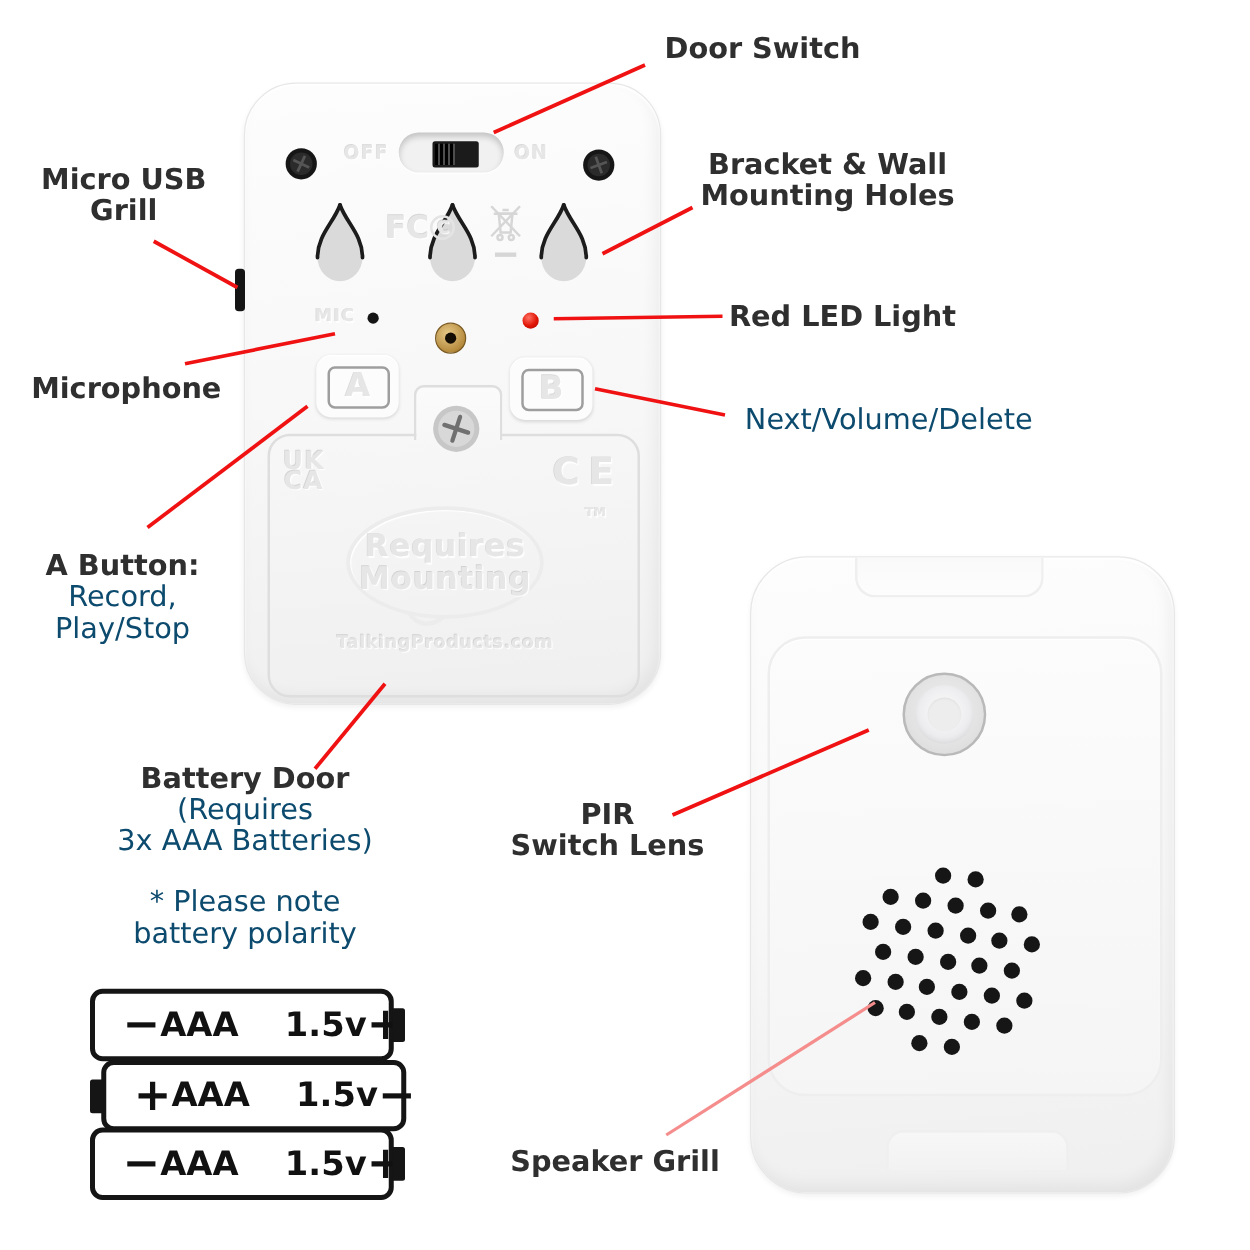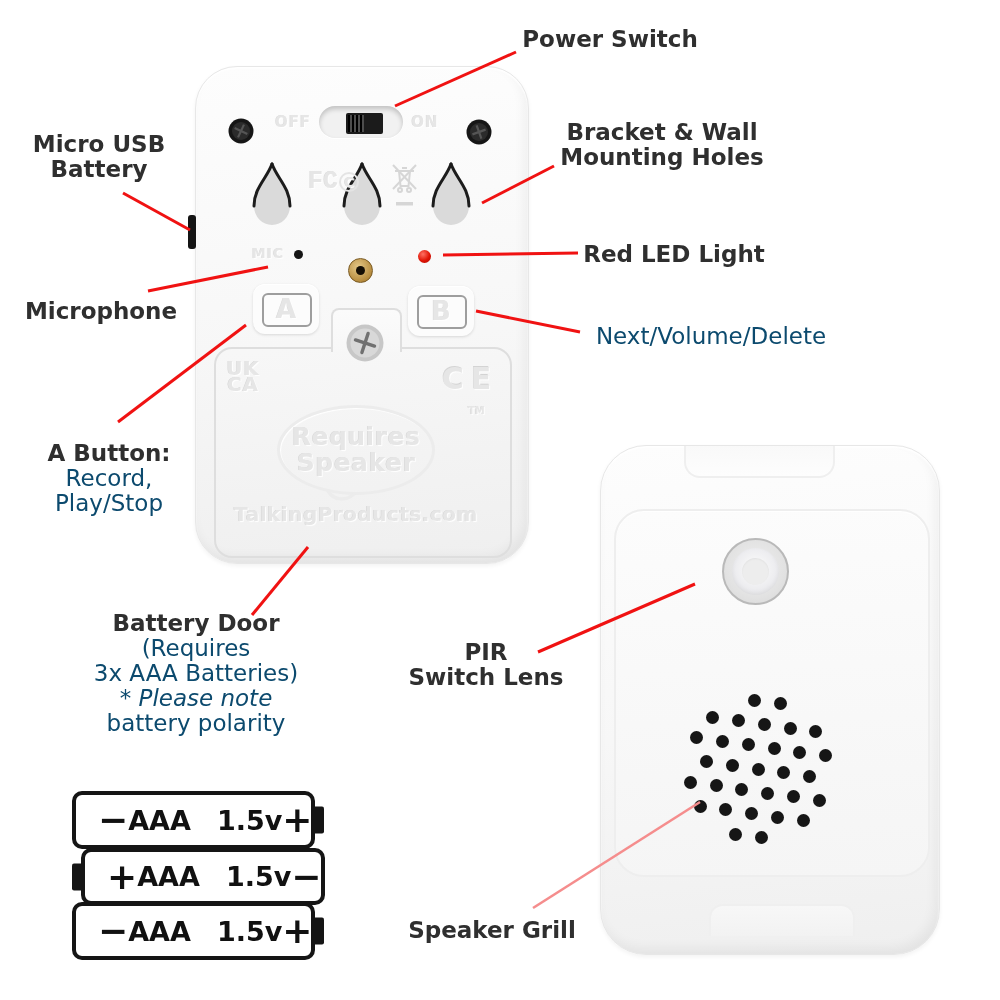--- a/index.html
+++ b/index.html
@@ -8,21 +8,21 @@
     --text:#2f2f2f;
     --emboss:#e6e6e6;
   }
   html,body{margin:0;padding:0;background:#fff;}
   #canvas{position:relative;width:1000px;height:1000px;background:#fff;overflow:hidden;
           font-family:"DejaVu Sans","Liberation Sans",sans-serif;color:var(--text);}
   
   .callout{position:absolute;text-align:center;transform:translateX(-50%);white-space:nowrap;}
   .cl-line{display:block;font-size:23px;line-height:25px;font-weight:bold;color:var(--text);}
   .cl-line.reg{font-weight:normal;color:#0c4a6e;}
-  .cl-line.gap{font-style:italic;}
+  .cl-line.gap{margin-top:24px;}
   
   .overlay{position:absolute;left:0;top:0;pointer-events:none;}
   .cl{stroke:var(--red);stroke-width:3;}
   .cl-light{stroke:var(--light-red);stroke-width:2.6;}
   
   .device{position:absolute;background:linear-gradient(175deg,#fdfdfd 0%,#f7f7f7 55%,#efefef 100%);
           border:1px solid #e7e7e7;box-shadow:inset 0 2px 2px #fff, inset -4px -6px 12px rgba(0,0,0,0.05), 0 2px 4px rgba(0,0,0,0.05);}
   #rear-device{left:195px;top:66px;width:332px;height:496px;border-radius:42px;}
   #front-device{left:600px;top:445px;width:338px;height:508px;border-radius:46px;}
   .emboss{color:var(--emboss);font-weight:bold;
@@ -51,21 +51,21 @@
   #battery-door{left:18px;top:280px;width:294px;height:207px;border:2px solid #dedede;border-radius:18px;background:transparent;}
   #door-tab{left:135px;top:241px;width:67px;height:42px;background:linear-gradient(#fbfbfb,#f7f7f7);
             border:2px solid #dedede;border-bottom:none;border-radius:8px 8px 0 0;}
   #ukca{font-size:20px;line-height:16px;letter-spacing:1px;}
   #ce{font-size:30px;letter-spacing:7px;font-weight:bold;}
   #brand-oval{left:81px;top:338px;width:152px;height:84px;border:3px solid #ececec;border-radius:50%;
               display:flex;flex-direction:column;align-items:center;justify-content:center;
               box-shadow:inset 1px 1px 1px #fff;}
   #brand-oval .brand-line{font-size:25px;line-height:26px;letter-spacing:0.5px;}
   #brand-tm{font-size:10px;}
-  #website{font-size:20px;letter-spacing:0.5px;text-align:right;}
+  #website{font-size:14px;letter-spacing:0.5px;text-align:right;}
   
   #front-top-tab{left:83px;top:0;width:147px;height:30px;border:2px solid #efefef;border-top:none;
                  border-radius:0 0 16px 16px;background:linear-gradient(#f9f9f9,#fdfdfd);}
   #front-bottom-tab{left:108px;top:458px;width:142px;height:30px;border:2px solid #efefef;border-bottom:none;
                     border-radius:14px 14px 0 0;background:linear-gradient(#f7f7f7,#f2f2f2);}
   #front-panel{left:13px;top:63px;width:312px;height:364px;border:2px solid #eeeeee;border-radius:30px;
                background:linear-gradient(178deg,#fcfcfc,#f5f5f5);box-shadow:inset 0 1px 1px #fff;}
   #pir-lens{left:121px;top:92px;width:63px;height:63px;border-radius:50%;border:2px solid #b9b9b9;
             background:radial-gradient(circle at 50% 45%,#f0f0f0,#e2e2e2 62%,#d6d6d6);}
   #pir-facet{left:8px;top:8px;width:47px;height:47px;border-radius:50%;
@@ -75,21 +75,21 @@
             box-shadow:inset 0 1px 2px rgba(0,0,0,0.05);}
   #speaker-grill{left:72px;top:238px;width:170px;height:170px;}
   .grill-dot{position:absolute;border-radius:50%;}
   
   #usb-slot{left:188px;top:215px;width:8px;height:34px;background:#141414;border-radius:3px;}
   
   .battery{position:absolute;border:4px solid #151515;border-radius:10px;background:#fff;
            display:flex;align-items:center;}
   .battery .bat-cells{display:flex;align-items:center;width:100%;justify-content:space-between;padding:0 22px;}
   .bat-sign{font-weight:bold;font-size:36px;line-height:36px;color:#111;}
-  .bat-mid{display:flex;gap:26px;}
+  .bat-mid{display:flex;gap:37px;}
   .bat-name,.bat-volt{font-weight:bold;font-size:27px;color:#111;}
   .bat-nub{position:absolute;width:10px;height:27px;background:#151515;top:50%;transform:translateY(-50%);}
   .nub-right{right:-13px;border-radius:0 2px 2px 0;}
   .nub-left{left:-13px;border-radius:2px 0 0 2px;}
 </style>
 </head>
 <body>
 
 <div id="canvas">
 
@@ -140,21 +140,21 @@
     </div>
     <div class="abs keyhole" style="left:233px;top:94px;">
       <svg viewBox="0 0 44 66" width="44" height="66">
           <path d="M22 3 C27 17 40 27 40 45 A18 19 0 1 1 4 45 C4 27 17 17 22 3 Z" fill="#dadada"></path>
           <path d="M22 3 C27 17 40 27 40 45" stroke="#1c1c1c" stroke-width="3" fill="none" stroke-linecap="round"></path>
           <path d="M22 3 C17 17 4 27 4 45" stroke="#1c1c1c" stroke-width="3" fill="none" stroke-linecap="round"></path>
         </svg>
     </div>
 
     <div class="abs" style="left:112px;top:100px;display:flex;align-items:center;">
-      <span class="emboss" style="font-size:25px;font-family:Liberation Mono, monospace;">FC</span>
+      <span class="emboss" style="font-size:25px;">FC</span>
       <span class="emboss" style="font-size:14px;border:2.5px solid #e4e4e4;border-radius:50%;width:16px;height:16px;display:inline-flex;align-items:center;justify-content:center;margin-left:1px;">C</span>
     </div>
     <div class="abs" style="left:194px;top:95px;">
       <svg viewBox="0 0 28 54" width="28" height="54" fill="none" stroke="#d6d6d6" stroke-width="2">
         <path d="M9 9 h11 l-1.5 15 h-8 z"></path>
           <line x1="5" y1="9" x2="24" y2="9"></line>
           <line x1="12" y1="6" x2="17" y2="6"></line>
         <circle cx="10" cy="28" r="2"></circle>
           <circle cx="19" cy="28" r="2"></circle>
         <line x1="3" y1="3" x2="26" y2="27"></line>
@@ -193,21 +193,21 @@
     </div>
 
     <div class="abs ctr emboss" id="ukca" style="left:47px;top:309px;text-align:center;">
       <span style="display:block;">UK</span>
       <span style="display:block;">CA</span>
     </div>
     <span class="abs ctr emboss" id="ce" style="left:274px;top:311px;">CE</span>
 
     <div class="abs" id="brand-oval">
       <span class="emboss brand-line">Requires</span>
-      <span class="emboss brand-line">Speaker</span>
+      <span class="emboss brand-line">Mounting</span>
     </div>
     <span class="abs emboss" id="brand-tm" style="left:244px;top:338px;margin-left:28px;">TM</span>
     <div class="abs" style="left:130px;top:422px;">
       <svg width="30" height="16">
           <path d="M2 2 C8 12 20 12 28 5" stroke="#ececec" stroke-width="3.5" fill="none" stroke-linecap="round"></path>
         </svg>
     </div>
     <span class="abs ctr emboss" id="website" style="left:160px;top:447px;">TalkingProducts.com</span>
   </div>
 
@@ -263,40 +263,40 @@
     <line class="cl" x1="578" y1="253" x2="443" y2="255"></line>
     <line class="cl" x1="148" y1="291" x2="268" y2="267"></line>
     <line class="cl" x1="118" y1="422" x2="246" y2="325"></line>
     <line class="cl" x1="476" y1="311" x2="580" y2="332"></line>
     <line class="cl" x1="252" y1="615" x2="308" y2="547"></line>
     <line class="cl" x1="538" y1="652" x2="695" y2="584"></line>
     <line class="cl-light" x1="533" y1="908" x2="700" y2="802"></line>
   </svg>
 
   <div class="callout" style="left:610px;top:27px;">
-    <span class="cl-line">Power Switch</span>
+    <span class="cl-line">Door Switch</span>
   </div>
   <div class="callout" style="left:99px;top:132px;">
     <span class="cl-line">Micro USB</span>
-    <span class="cl-line">Battery</span>
+    <span class="cl-line">Grill</span>
   </div>
   <div class="callout" style="left:662px;top:120px;">
     <span class="cl-line">Bracket &amp; Wall</span>
     <span class="cl-line">Mounting Holes</span>
   </div>
   <div class="callout" style="left:674px;top:242px;">
     <span class="cl-line">Red LED Light</span>
   </div>
   <div class="callout" style="left:101px;top:299px;">
     <span class="cl-line">Microphone</span>
   </div>
   <div class="callout" style="left:711px;top:324px;">
     <span class="cl-line reg">Next/Volume/Delete</span>
   </div>
-  <div class="callout" style="left:98px;top:441px;margin-left:11px;">
+  <div class="callout" style="left:98px;top:441px;">
     <span class="cl-line">A Button:</span>
     <span class="cl-line reg">Record,</span>
     <span class="cl-line reg">Play/Stop</span>
   </div>
   <div class="callout" style="left:196px;top:611px;">
     <span class="cl-line">Battery Door</span>
     <span class="cl-line reg">(Requires</span>
     <span class="cl-line reg">3x AAA Batteries)</span>
     <span class="cl-line reg gap">* Please note</span>
     <span class="cl-line reg">battery polarity</span>

